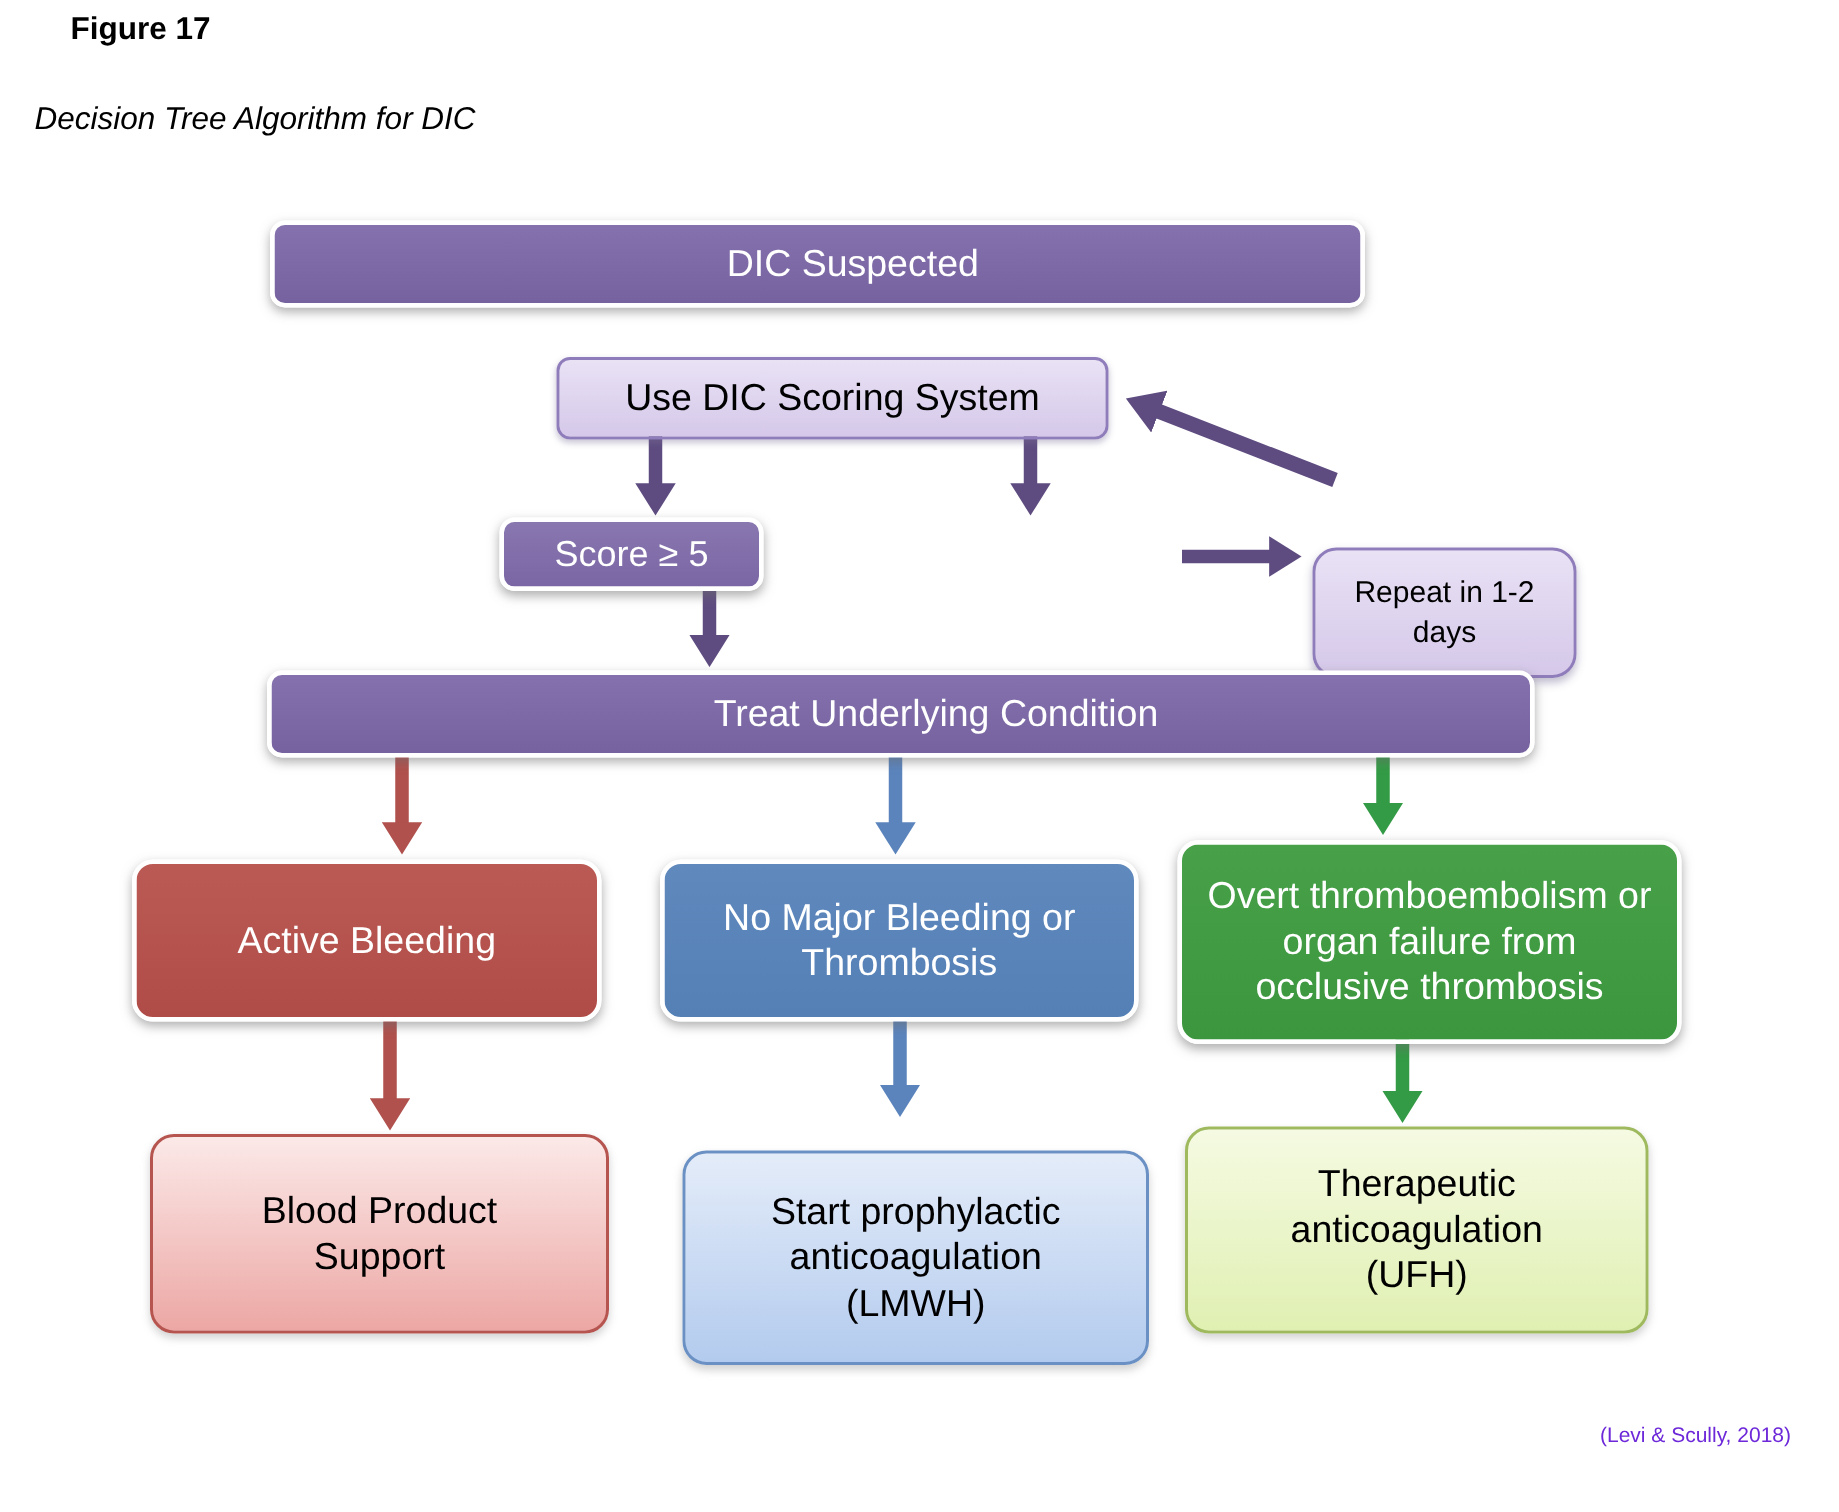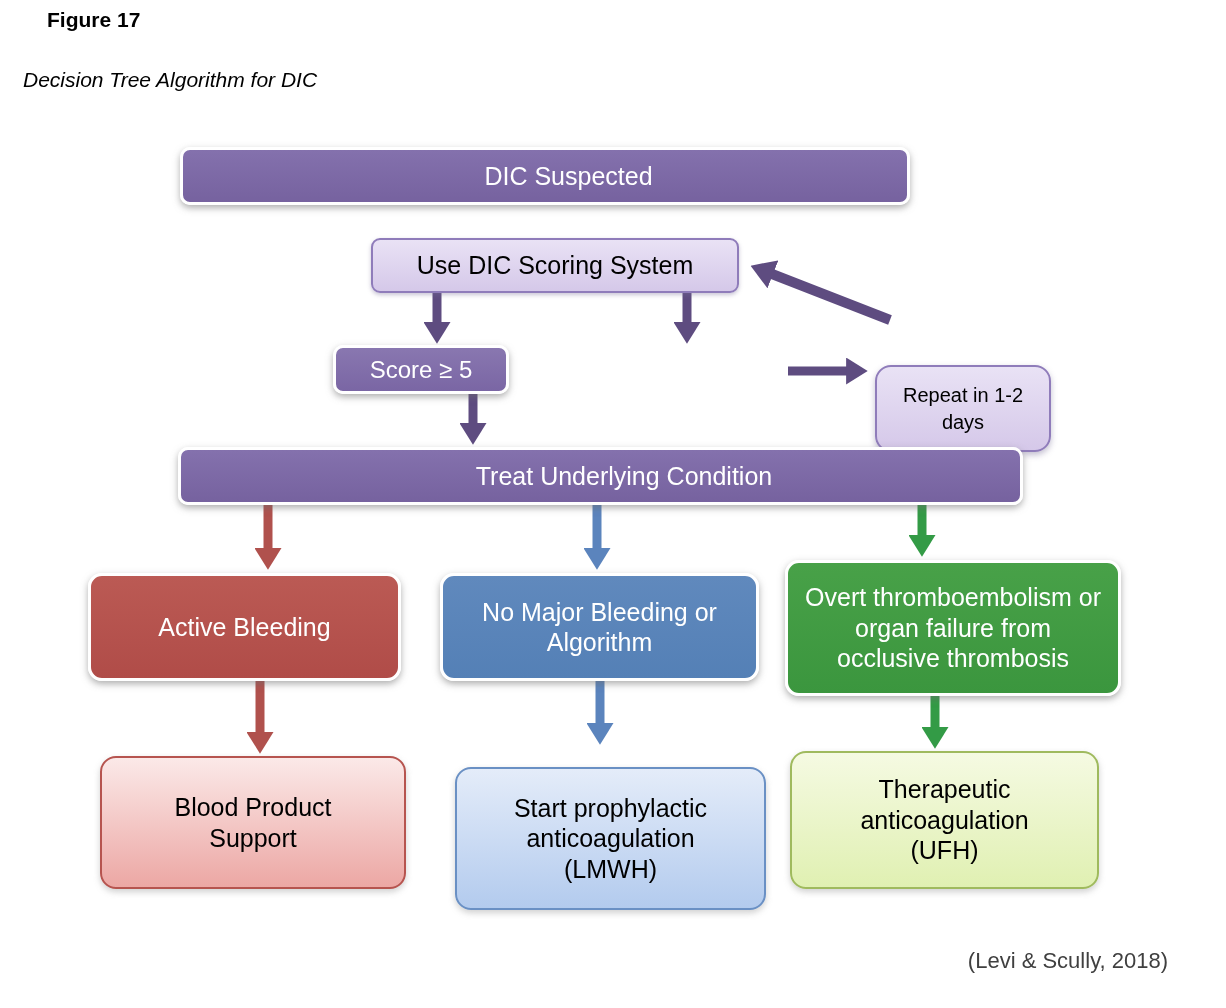--- a/index.html
+++ b/index.html
@@ -12,22 +12,22 @@
   }
   .fig-label{
     position:absolute;left:23px;top:8px;
     font-size:21px;font-weight:bold;color:#000;margin-left:24px;
   }
   .fig-caption{
     position:absolute;left:23px;top:68px;
     font-size:21px;font-style:italic;color:#000;
   }
   .citation{
-    position:absolute;right:58px;top:948px;
-    font-size:22px;color:#404040;
+    position:absolute;right:32px;top:948px;
+    font-size:14px;color:#6d28d9;
   }
   svg.edges{position:absolute;left:0;top:0;z-index:1;}
   .node{
     position:absolute;box-sizing:border-box;z-index:2;
     display:flex;align-items:center;justify-content:center;
     text-align:center;line-height:1.22;
   }
   
   .purple-solid{
     background:linear-gradient(180deg,#8471ad,#76629f);
@@ -142,21 +142,21 @@
 
   <div id="node-score-ge5" class="node score-box">Score ≥ 5</div>
 
 
   <div id="node-repeat" class="node lavender">Repeat in 1-2 days</div>
 
   <div id="node-treat" class="node purple-solid">Treat Underlying Condition</div>
 
   <div id="node-active-bleeding" class="node mid-box">Active Bleeding</div>
 
-  <div id="node-no-major" class="node mid-box">No Major Bleeding or Algorithm</div>
+  <div id="node-no-major" class="node mid-box">No Major Bleeding or Thrombosis</div>
 
   <div id="node-overt" class="node mid-box">Overt thromboembolism or organ failure from occlusive thrombosis</div>
 
   <div id="node-blood-product" class="node bottom-box">Blood Product Support</div>
 
   <div id="node-lmwh" class="node bottom-box">Start prophylactic anticoagulation (LMWH)</div>
 
   <div id="node-ufh" class="node bottom-box">Therapeutic anticoagulation (UFH)</div>
 
   <div class="citation">(Levi &amp; Scully, 2018)</div>

